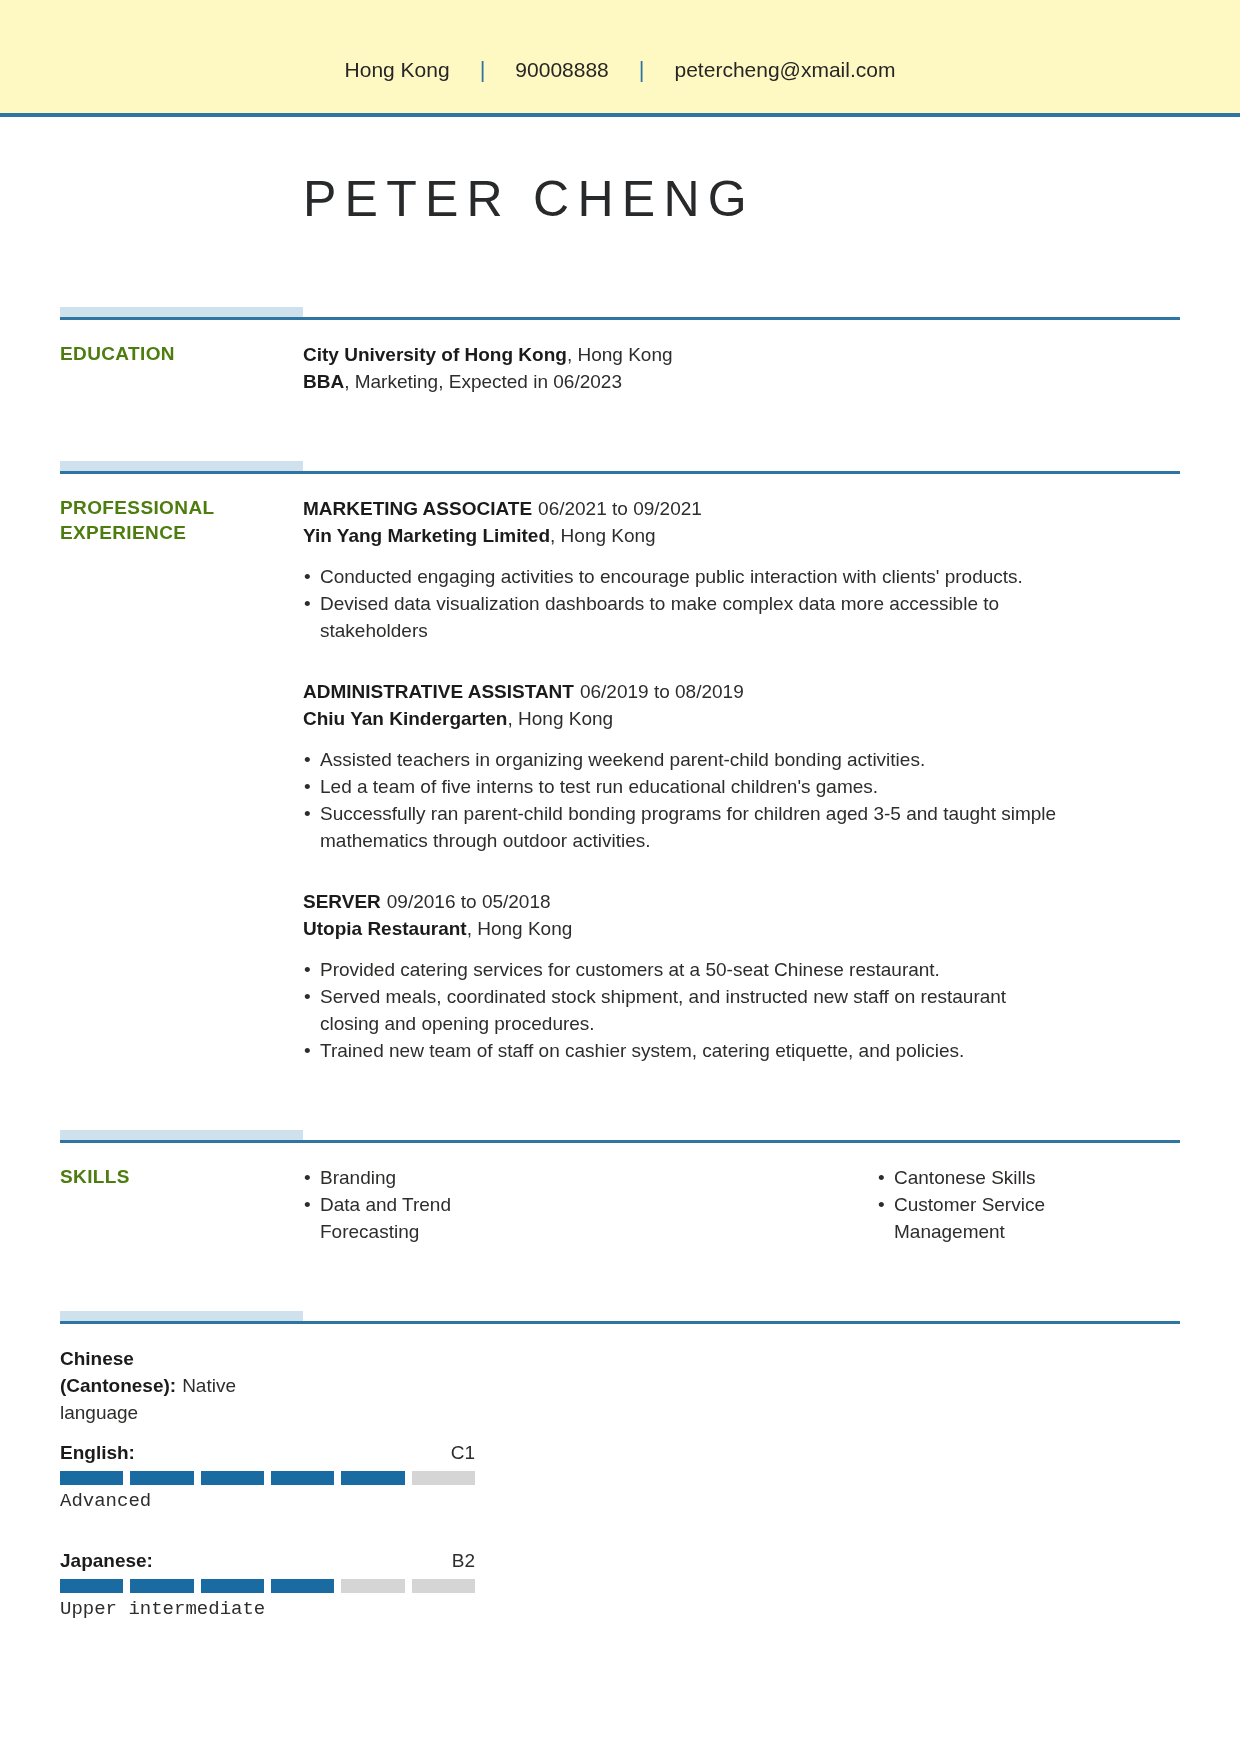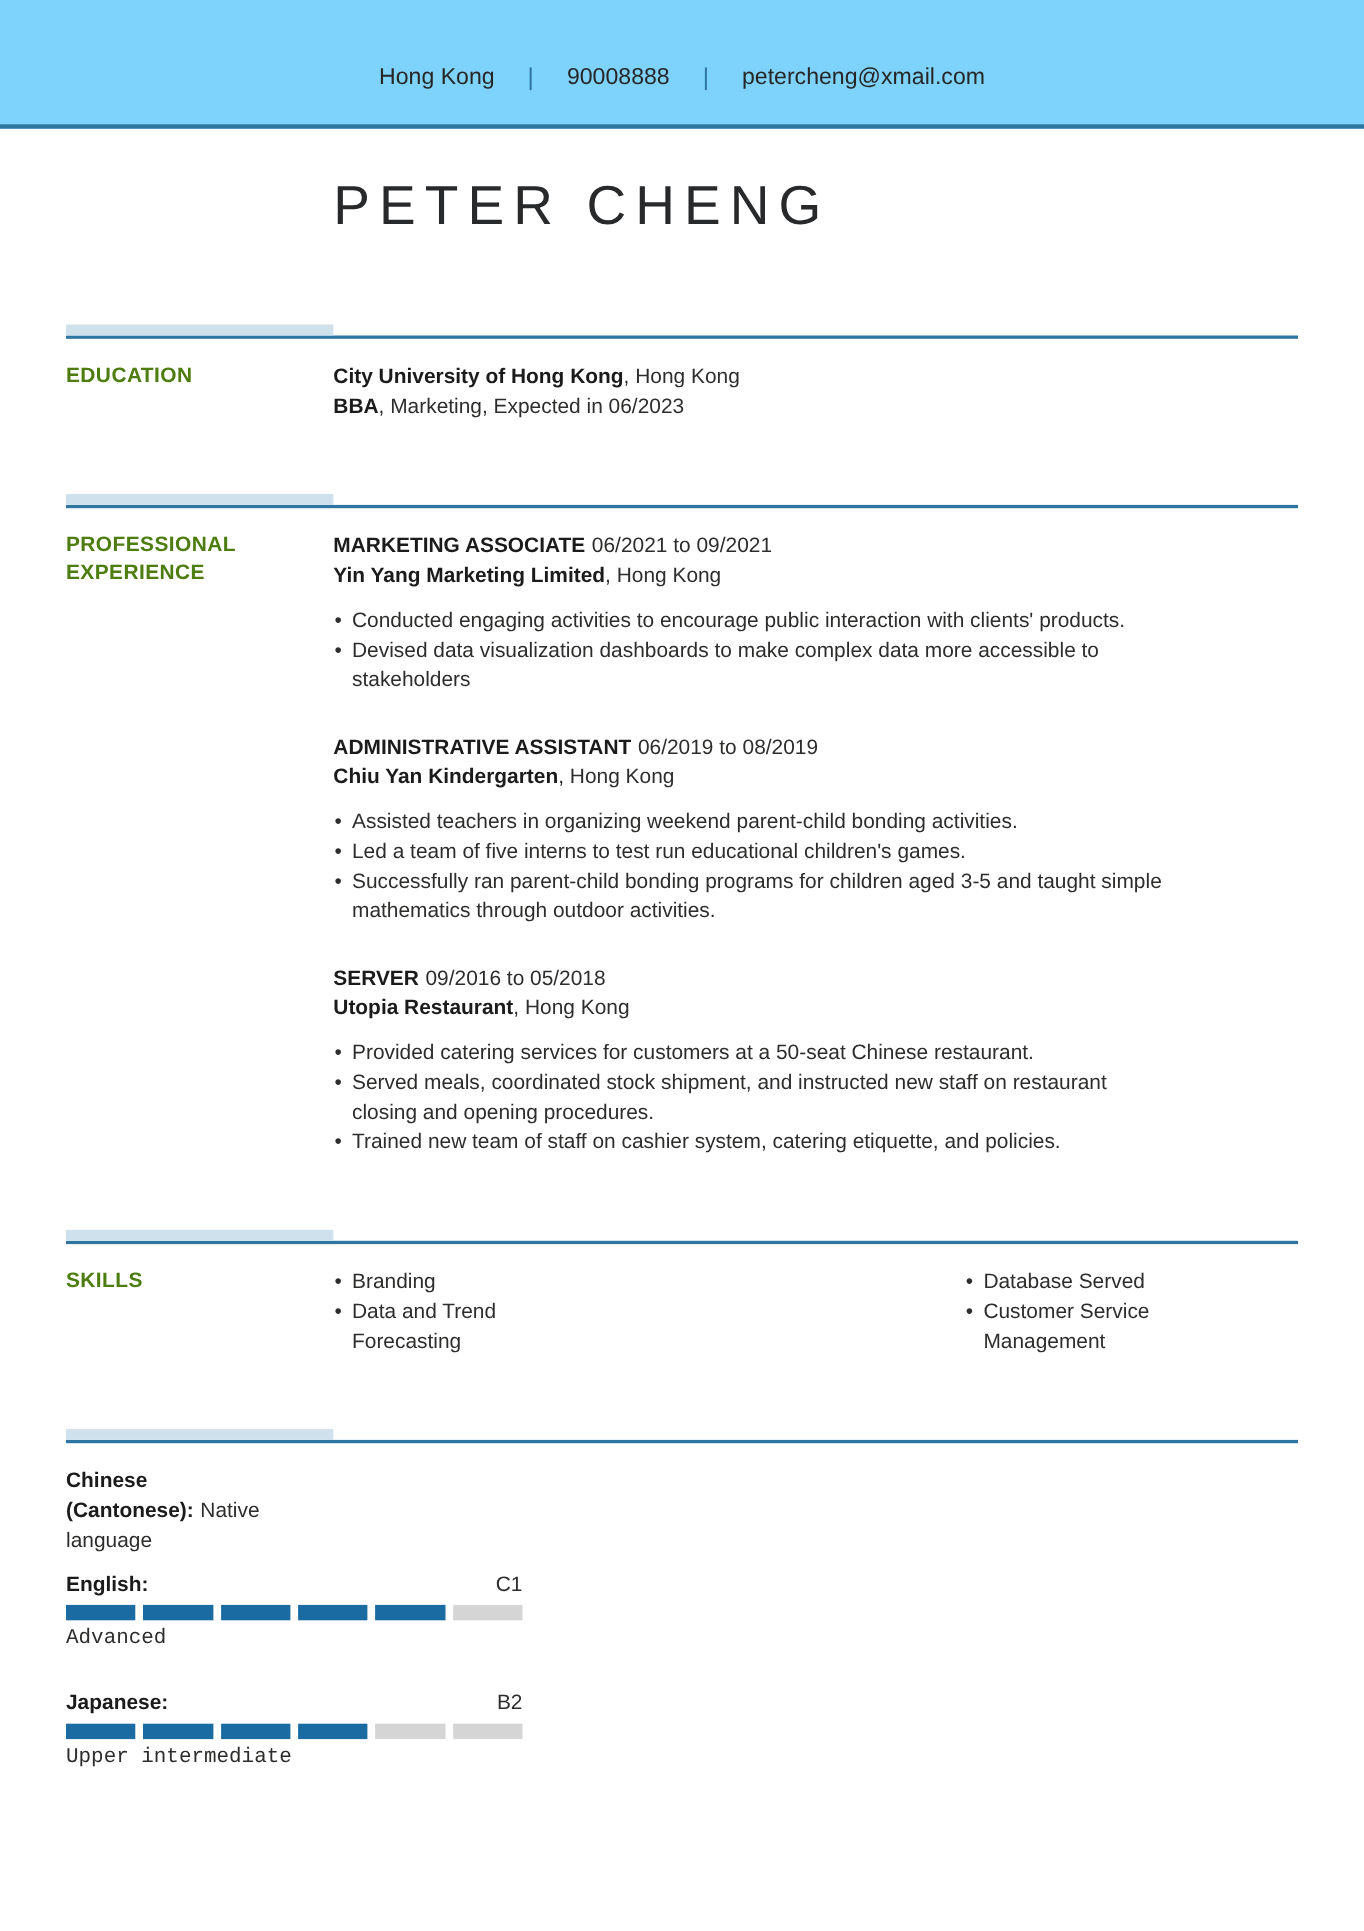--- a/index.html
+++ b/index.html
@@ -7,33 +7,33 @@
   body {
     width: 1240px; height: 1755px;
     font-family: "Liberation Sans", "DejaVu Sans", sans-serif;
     color: #2e2d2c;
     overflow: hidden;
   }
 
   
   .page-header {
     height: 117px;
-    background: #7dd3fc;
+    background: #fef9c3;
     border-bottom: 4px solid #2e75a2;
     display: flex; align-items: center; justify-content: center;
     padding-top: 26px;
   }
   .contact { font-size: 21px; color: #272625; display: flex; align-items: center; }
   .contact .sep { color: #2e75a2; margin: 0 30px; font-size: 22px; }
 
   
   .content { padding: 0 60px; }
 
   .person-name {
-    margin: 40px 0 78px 243px;
+    margin: 52px 0 78px 243px;
     font-size: 50px;
     font-weight: 300;
     letter-spacing: 0.165em;
     color: #27292b;
     line-height: 1.2;
   }
 
   .section { margin-bottom: 66px; }
   .divider { position: relative; height: 13px; border-bottom: 3px solid #2e75a2; }
   .divider .accent {
@@ -179,21 +179,21 @@
     </div>
     <div class="section-grid section-content">
       <h2 class="section-label">SKILLS</h2>
       <div class="skills-cols">
         <ul class="bullets">
           <li>Branding</li>
           <li>Data and Trend
 Forecasting</li>
         </ul>
         <ul class="bullets">
-          <li>Database Served</li>
+          <li>Cantonese Skills</li>
           <li>Customer Service
 Management</li>
         </ul>
       </div>
     </div>
   </section>
 
   <section class="section">
     <div class="divider">
       <div class="accent"></div>

